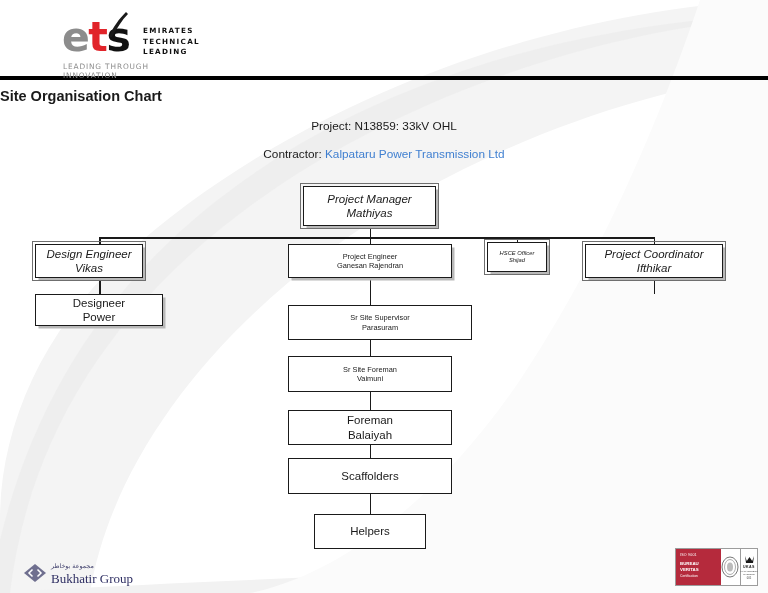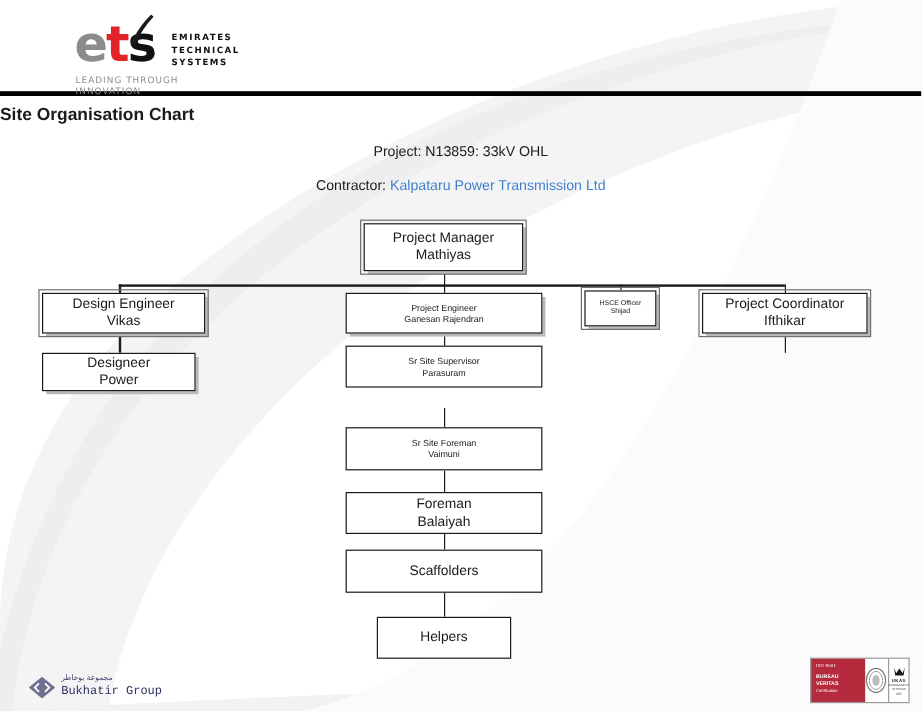--- a/index.html
+++ b/index.html
@@ -78,38 +78,38 @@
     text-align: center;
     color: #1a1a1a;
     z-index: 3;
   }
   .node .role { line-height: 1.25; }
   .node .who  { line-height: 1.25; }
   .size-md { font-size: 11.5px; }
   .size-sm { font-size: 7.4px; }
   .size-xs { font-size: 5.8px; }
   .shadow { box-shadow: 3px 3px 0 -0.5px #b9b9b9; }
-  .dbl { outline: 1.1px solid #6f6f6f; outline-offset: 2px; }
+  .dbl { outline: 1.1px solid #6f6f6f; outline-offset: 2px; font-style: italic; }
 
   
   .conn { position: absolute; background: #1a1a1a; z-index: 1; }
   .v { width: 1.5px; }
   .h { height: 1.5px; }
 
   
   .bukhatir { position: absolute; left: 24px; top: 562px; width: 112px; height: 24px; }
   .bk-mark { position: absolute; left: 0; top: 2px; width: 22px; height: 18px; }
   .bk-ar {
     position: absolute; left: 27px; top: 0px;
     font-size: 6.3px; color: #3f3f6b; letter-spacing: 0.4px;
     font-family: "DejaVu Sans", sans-serif; direction: rtl;
   }
   .bk-en {
     position: absolute; left: 27px; top: 9px;
-    font-size: 10px; color: #2f2f63; font-family: Liberation Mono, monospace;
+    font-size: 13px; color: #2f2f63; font-family: Liberation Serif, serif;
   }
 
   .cert {
     position: absolute; left: 675px; top: 548px; width: 83px; height: 38px;
     border: 1px solid #9c9c9c; background: #ffffff;
     display: flex; align-items: stretch;
   }
   .cert-red {
     width: 46px; background: #b52a3c; color: #ffffff;
     padding: 4px 3px 0 4px;
@@ -147,21 +147,21 @@
   <div class="logo">
     <div class="logo-mark">
       <span class="ltr-e">e</span><span class="ltr-t">t</span><span class="ltr-s">s</span>
     </div>
     <svg class="logo-swoosh" viewBox="0 0 22 26">
       <path d="M20,0 C13,7 7,15 3,25 L6,25 C11,16 16,8 22,2 Z" fill="#1a1a1a"></path>
     </svg>
     <div class="logo-words">
       <div>EMIRATES</div>
       <div>TECHNICAL</div>
-      <div>SYSTEMS</div>
+      <div>LEADING</div>
     </div>
     <div class="logo-tag">LEADING THROUGH INNOVATION</div>
   </div>
 
   <div class="title-main">Site Organisation Chart</div>
   <div class="title-line" id="line-project">Project:  N13859: 33kV OHL</div>
   <div class="title-line" id="line-contractor">
     <span>Contractor:</span>
     <span class="contractor-name">Kalpataru Power Transmission Ltd</span>
   </div>
@@ -180,21 +180,21 @@
   <div class="conn v" style="left:369.5px; top:340px; height:16px;"></div>
   <div class="conn v" style="left:369.5px; top:392px; height:18px;"></div>
   <div class="conn v" style="left:369.5px; top:445px; height:13px;"></div>
   <div class="conn v" style="left:369.5px; top:494px; height:20px;"></div>
 
   <div class="node size-md shadow dbl" style="left:303px; top:186px; width:133px; height:40px;">
     <div class="role">Project Manager</div>
     <div class="who">Mathiyas</div>
   </div>
 
-  <div class="node size-md shadow dbl" style="left:35px; top:244px; width:136px; height:34px;">
+  <div class="node size-md shadow dbl" style="left:35px; top:244px; width:108px; height:34px;">
     <div class="role">Design Engineer</div>
     <div class="who">Vikas</div>
   </div>
 
   <div class="node size-sm shadow" style="left:288px; top:244px; width:164px; height:34px;">
     <div class="role">Project Engineer</div>
     <div class="who">Ganesan Rajendran</div>
   </div>
 
   <div class="node size-xs shadow dbl" style="left:487px; top:242px; width:60px; height:30px;">
@@ -205,21 +205,21 @@
   <div class="node size-md shadow dbl" style="left:585px; top:244px; width:138px; height:34px;">
     <div class="role">Project Coordinator</div>
     <div class="who">Ifthikar</div>
   </div>
 
   <div class="node size-md shadow" style="left:35px; top:294px; width:128px; height:32px;">
     <div class="role">Designeer</div>
     <div class="who">Power</div>
   </div>
 
-  <div class="node size-sm" style="left:288px; top:288px; width:164px; height:35px;">
+  <div class="node size-sm" style="left:288px; top:305px; width:184px; height:35px;">
     <div class="role">Sr Site Supervisor</div>
     <div class="who">Parasuram</div>
   </div>
 
 
   <div class="node size-sm" style="left:288px; top:356px; width:164px; height:36px;">
     <div class="role">Sr Site Foreman</div>
     <div class="who">Vaimuni</div>
   </div>
 

